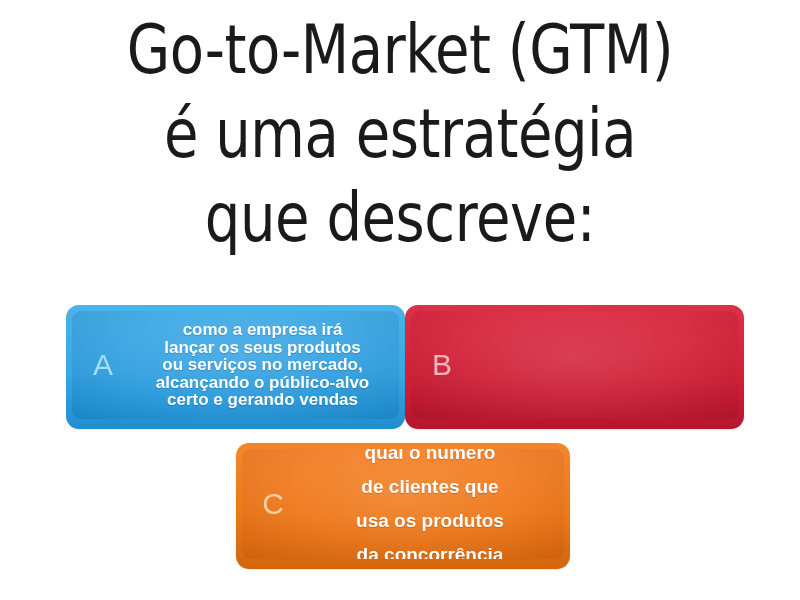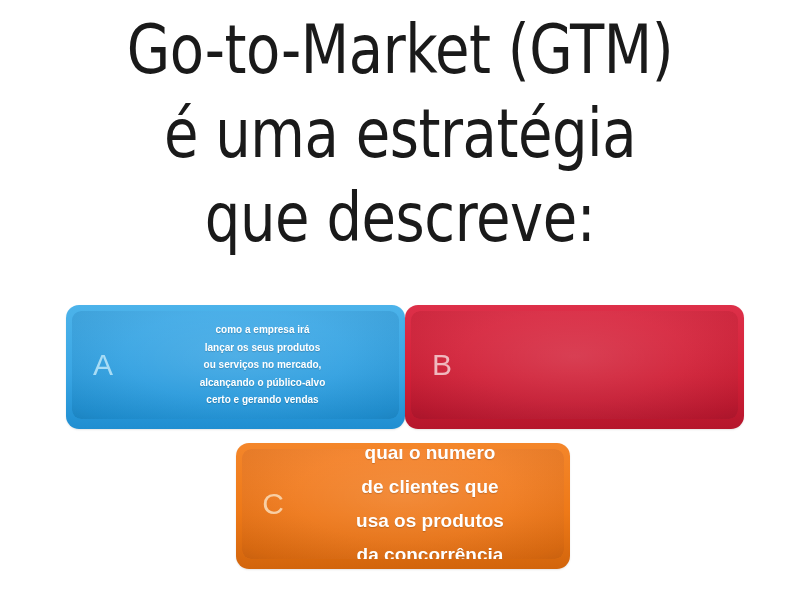--- a/index.html
+++ b/index.html
@@ -111,21 +111,21 @@
     top: 7px;
     width: 339px;
     height: 124px;
     background: linear-gradient(to bottom, #4cb3ea 0%, #3aa6e4 55%, #1f8ed1 100%);
   }
   #card-a .answer-inner {
     background: linear-gradient(to bottom, #42abe7 0%, #2f9fe0 60%, #1f92d6 100%);
   }
   #card-a .answer-letter { color: #a8dcf5; }
   #card-a .answer-text {
-    font-size: 10px;
+    font-size: 17px;
     line-height: 17.5px;
   }
 
   
   #card-b {
     left: 405px;
     top: 7px;
     width: 339px;
     height: 124px;
     background: linear-gradient(to bottom, #dd3049 0%, #d42038 55%, #b5162c 100%);

